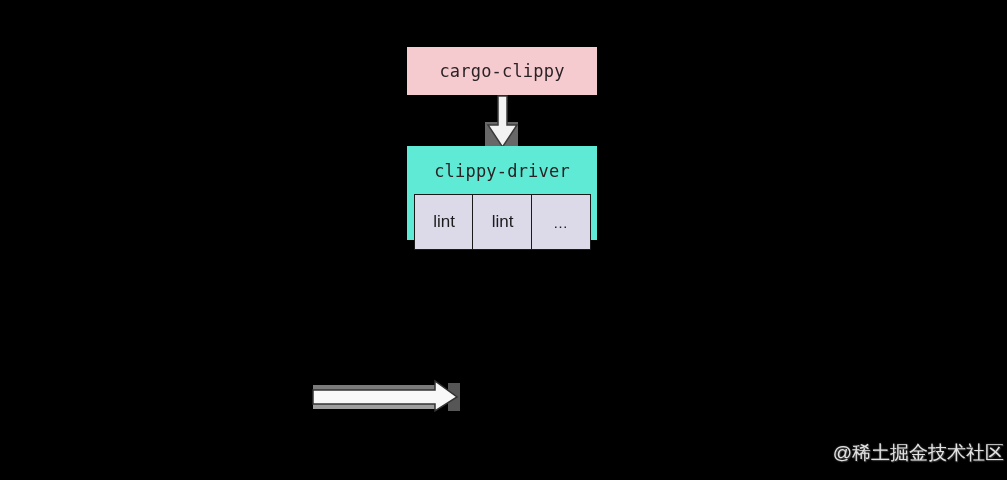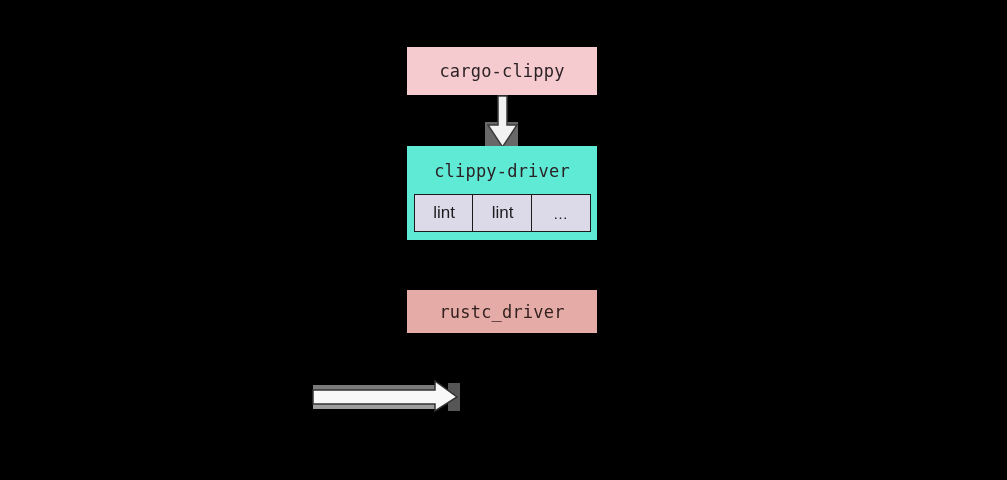--- a/index.html
+++ b/index.html
@@ -43,21 +43,21 @@
   }
   .clippy-driver-title {
     display: block;
     text-align: center;
     margin-top: 13px;
     line-height: 24px;
   }
   .lint-row {
     position: absolute;
     left: 7px; top: 48px;
-    width: 177px; height: 38px;
+    width: 177px; height: 56px;
     display: flex;
   }
   .lint-cell {
     flex: 1 1 0;
     background: #dcd9e9;
     border: 1.6px solid #1a1a1a;
     display: flex;
     align-items: center;
     justify-content: center;
     font-family: "Liberation Sans", sans-serif;
@@ -108,25 +108,23 @@
 
   <div class="node node-clippy-driver">
     <span class="mono-label clippy-driver-title">clippy-driver</span>
     <div class="lint-row">
       <div class="lint-cell">lint</div>
       <div class="lint-cell">lint</div>
       <div class="lint-cell more">…</div>
     </div>
   </div>
 
-  <div class="node node-rustc">
-    <span class="mono-label">rustc_driver</span>
-  </div>
 
   <svg id="right-arrow" class="arrow-svg" width="160" height="42" viewBox="0 0 160 42">
     <rect x="140" y="7" width="12" height="28" fill="#565656"></rect>
     <rect x="5" y="9" width="122" height="5" fill="#7b7b7b"></rect>
     <rect x="5" y="28" width="122" height="5" fill="#9e9e9e"></rect>
     <polygon points="5,14 127,14 127,5 149,21 127,35 127,28 5,28" fill="#f8f8f8" stroke="#333333" stroke-width="1.5" stroke-linejoin="miter"></polygon>
   </svg>
 
+  <div class="watermark">@稀土掘金技术社区</div>
 
 </div>
 
 </body></html>

